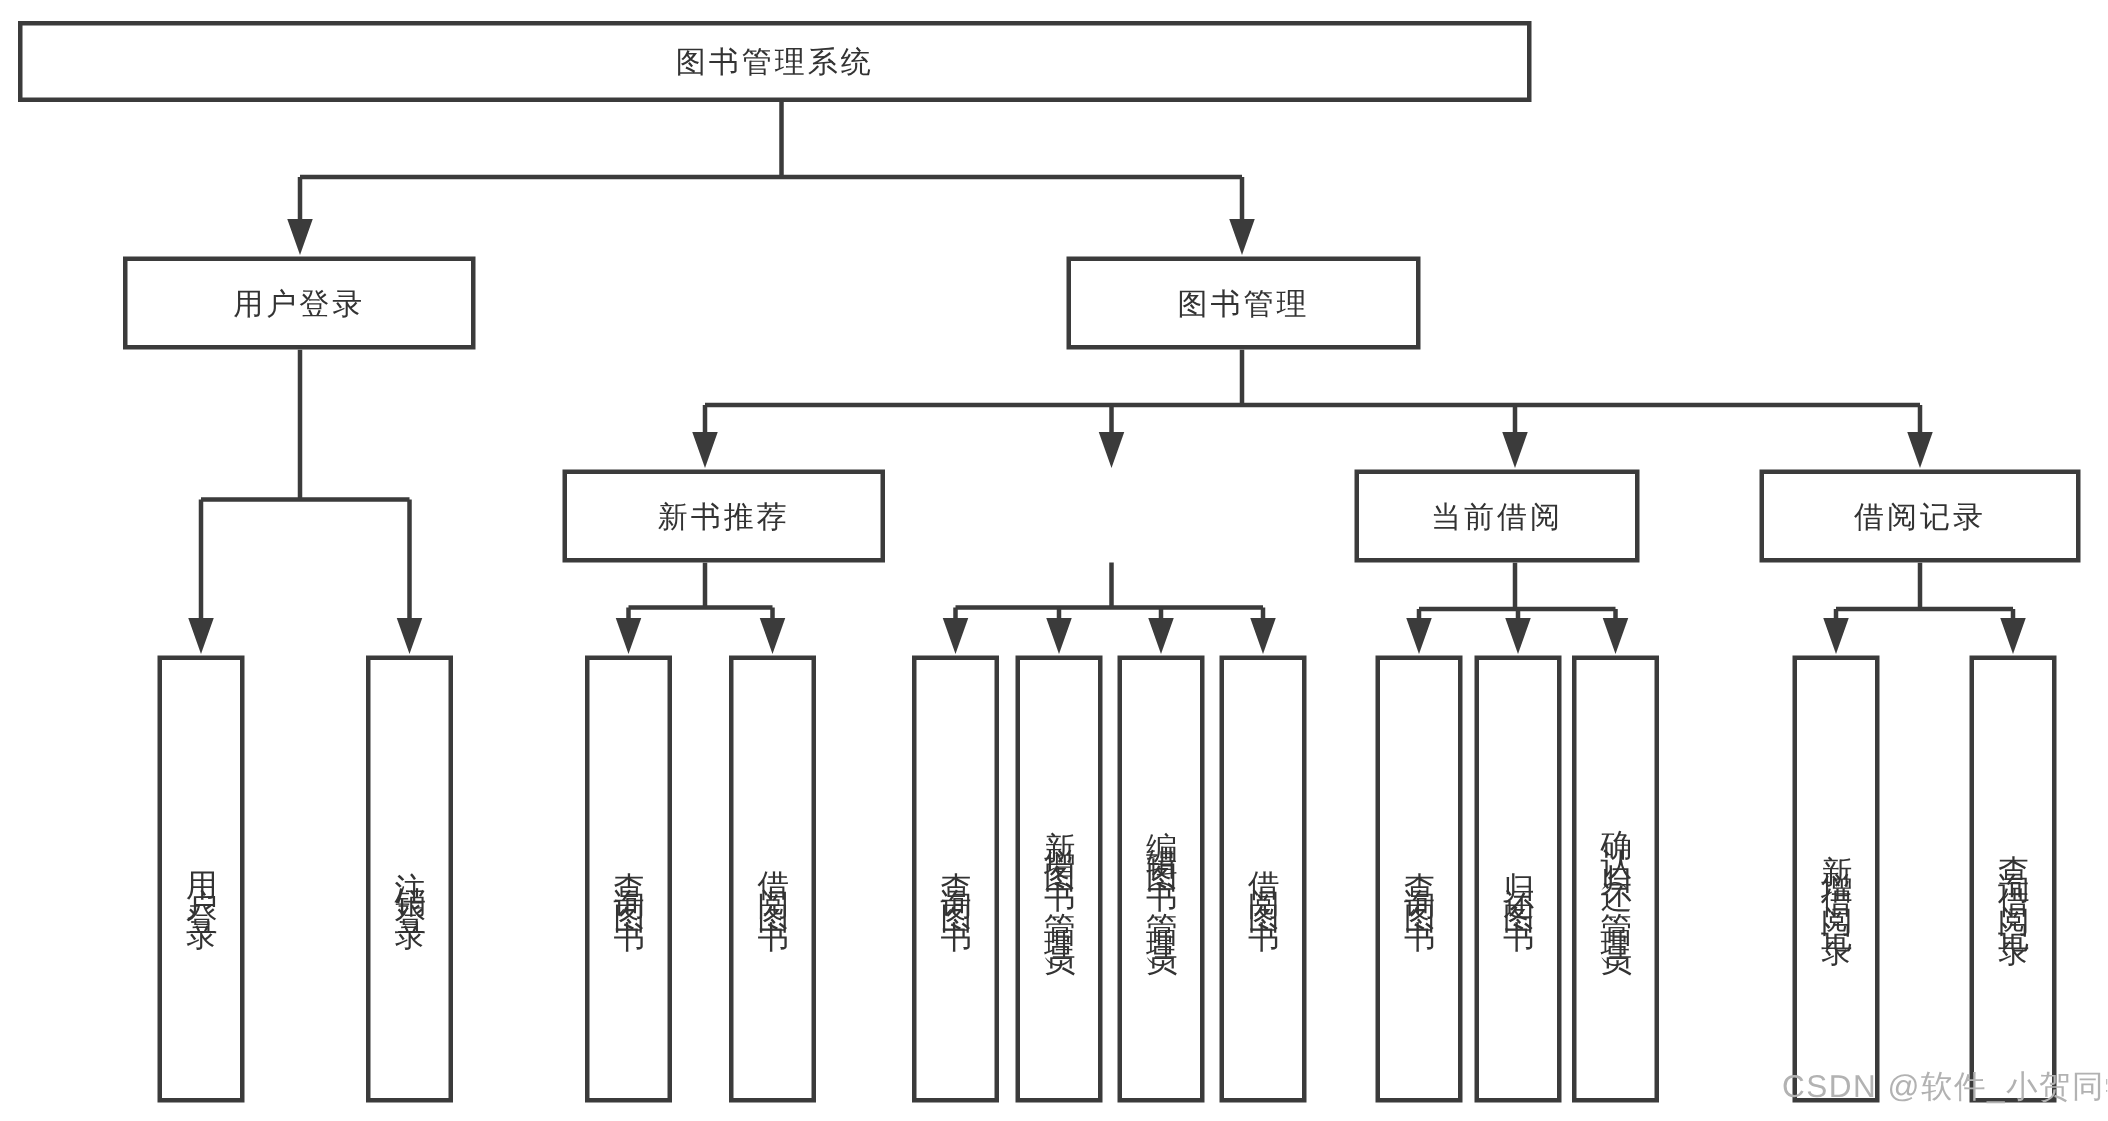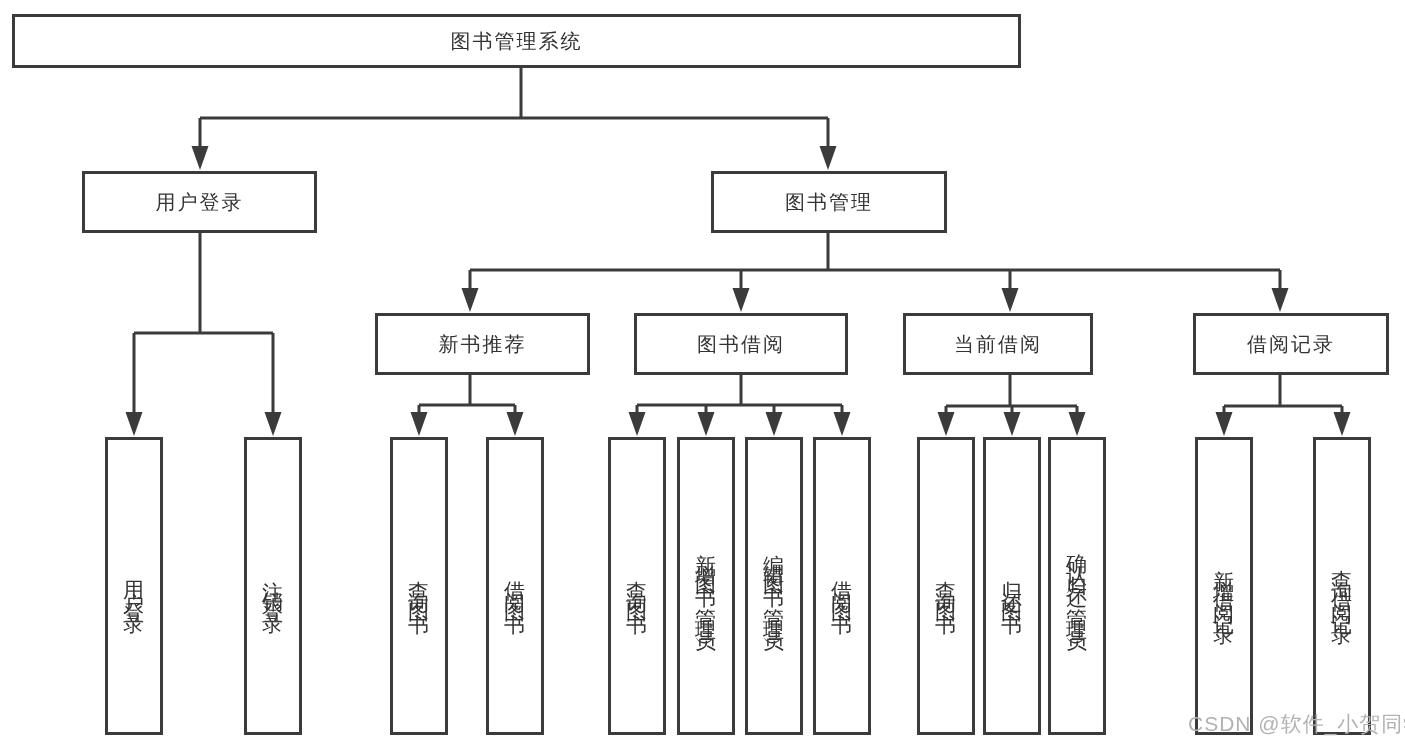--- a/index.html
+++ b/index.html
@@ -39,21 +39,21 @@
   }
   
   .n-root   { left: 12px;   top: 14px;  width: 1009px; height: 54px; }
   
   .n-l2-0   { left: 82px;   top: 171px; width: 235px;  height: 62px; }
   .n-l2-1   { left: 711px;  top: 171px; width: 236px;  height: 62px; }
   
   .n-l3-0   { left: 375px;  top: 313px; width: 215px;  height: 62px; }
   .n-l3-1   { left: 634px;  top: 313px; width: 214px;  height: 62px; }
   .n-l3-2   { left: 903px;  top: 313px; width: 190px;  height: 62px; }
-  .n-l3-3   { left: 1173px; top: 313px; width: 196px;  height: 62px; margin-left: 20px; }
+  .n-l3-3   { left: 1173px; top: 313px; width: 214px;  height: 62px; }
   
   .leaf { top: 437px; width: 58px; height: 298px; }
   .n-leaf-0  { left: 105px; }
   .n-leaf-1  { left: 244px; }
   .n-leaf-2  { left: 390px; }
   .n-leaf-3  { left: 486px; }
   .n-leaf-4  { left: 608px; }
   .n-leaf-5  { left: 677px; }
   .n-leaf-6  { left: 745px; }
   .n-leaf-7  { left: 813px; }
@@ -128,23 +128,20 @@
   <div class="node hnode n-l2-0">
     <span>用户登录</span>
   </div>
   <div class="node hnode n-l2-1">
     <span>图书管理</span>
   </div>
 
   <div class="node hnode n-l3-0">
     <span>新书推荐</span>
   </div>
-  <div class="node hnode n-l3-1">
-    <span>图书借阅</span>
-  </div>
   <div class="node hnode n-l3-2">
     <span>当前借阅</span>
   </div>
   <div class="node hnode n-l3-3">
     <span>借阅记录</span>
   </div>
 
   <div class="node vnode leaf n-leaf-0">
     <span>用户登录</span>
   </div>

